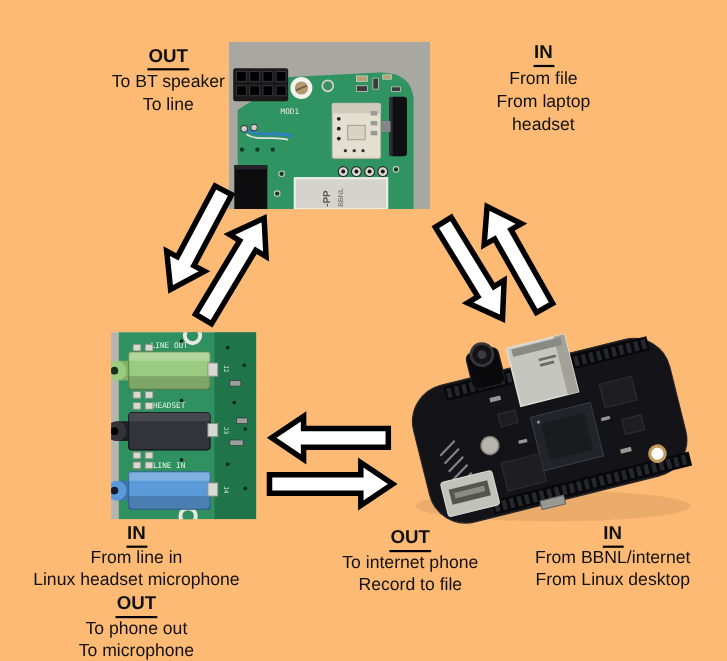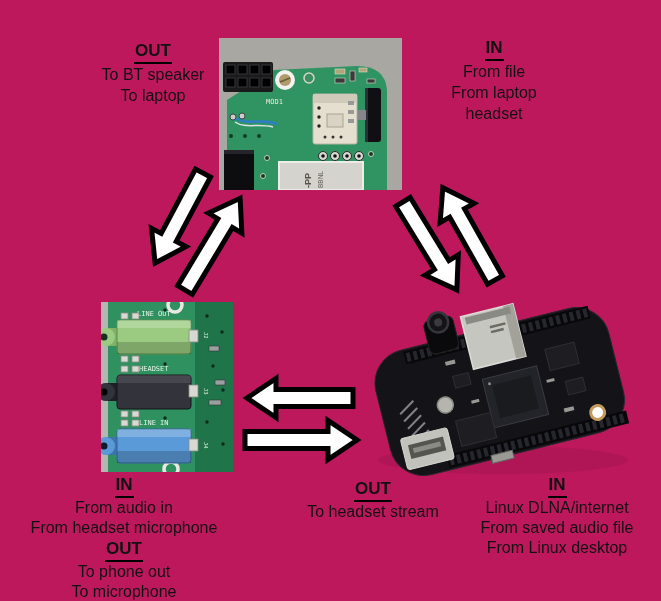--- a/index.html
+++ b/index.html
@@ -1,67 +1,67 @@
 <!DOCTYPE html>
 <html><head>
 <meta charset="utf-8">
 <style>
   html,body{margin:0;padding:0;background:#ffffff;}
   .canvas{
-    position:relative;width:661px;height:601px;background:#be185d;
+    position:relative;width:661px;height:601px;background:#fdba74;
     font-family:"Liberation Sans",sans-serif;color:#000;overflow:hidden;
   }
   .tblock{position:absolute;text-align:center;font-size:16px;line-height:21px;color:#111;}
   .tblock.bottom{line-height:20px;}
   .thead-row{line-height:22px;}
   .hd{display:inline-block;font-weight:bold;font-size:17px;border-bottom:2.5px solid #000;padding:0 1px 0 1px;}
   .photo{position:absolute;}
   svg{display:block;}
   .arrow-layer{position:absolute;left:0;top:0;z-index:5;pointer-events:none;}
 </style>
 </head>
 <body>
 
 <div class="canvas">
 
   <div class="tblock" style="left:53px;top:40px;width:200px;">
     <div class="thead-row"><span class="hd">OUT</span></div>
     <div>To BT speaker</div>
-    <div>To laptop</div>
+    <div>To line</div>
   </div>
 
   <div class="tblock" style="left:394px;top:37px;width:200px;">
     <div class="thead-row"><span class="hd">IN</span></div>
     <div>From file</div>
     <div>From laptop</div>
     <div>headset</div>
   </div>
 
   <div class="tblock bottom" style="left:14px;top:474px;width:220px;">
     <div class="thead-row"><span class="hd">IN</span></div>
-    <div>From audio in</div>
-    <div>From headset microphone</div>
+    <div>From line in</div>
+    <div>Linux headset microphone</div>
     <div class="thead-row"><span class="hd">OUT</span></div>
     <div>To phone out</div>
     <div>To microphone</div>
   </div>
 
   <div class="tblock bottom" style="left:273px;top:478px;width:200px;">
     <div class="thead-row"><span class="hd">OUT</span></div>
-    <div>To headset stream</div>
+    <div>To internet phone</div>
+    <div>Record to file</div>
   </div>
 
   <div class="tblock bottom" style="left:452px;top:474px;width:210px;">
     <div class="thead-row"><span class="hd">IN</span></div>
-    <div>Linux DLNA/internet</div>
-    <div>From saved audio file</div>
+    <div>From BBNL/internet</div>
     <div>From Linux desktop</div>
   </div>
 
-  <div class="photo" style="left:219px;top:38px;">
+  <div class="photo" style="left:208px;top:38px;">
     <svg width="183" height="152" viewBox="0 0 183 152">
       <rect width="183" height="152" fill="#a8a7a2"></rect>
       <path d="M8,62 L55,32 L138,28 Q166,28 168,52 L168,152 L8,152 Z" fill="#2f9362"></path>
 
       <g>
         <rect x="4" y="24" width="50" height="30" rx="2" fill="#1a1a1a"></rect>
         <g fill="#000" stroke="#34343a" stroke-width="1">
           <rect x="7" y="27" width="9" height="9"></rect>
             <rect x="19" y="27" width="9" height="9"></rect>
             <rect x="31" y="27" width="9" height="9"></rect>

